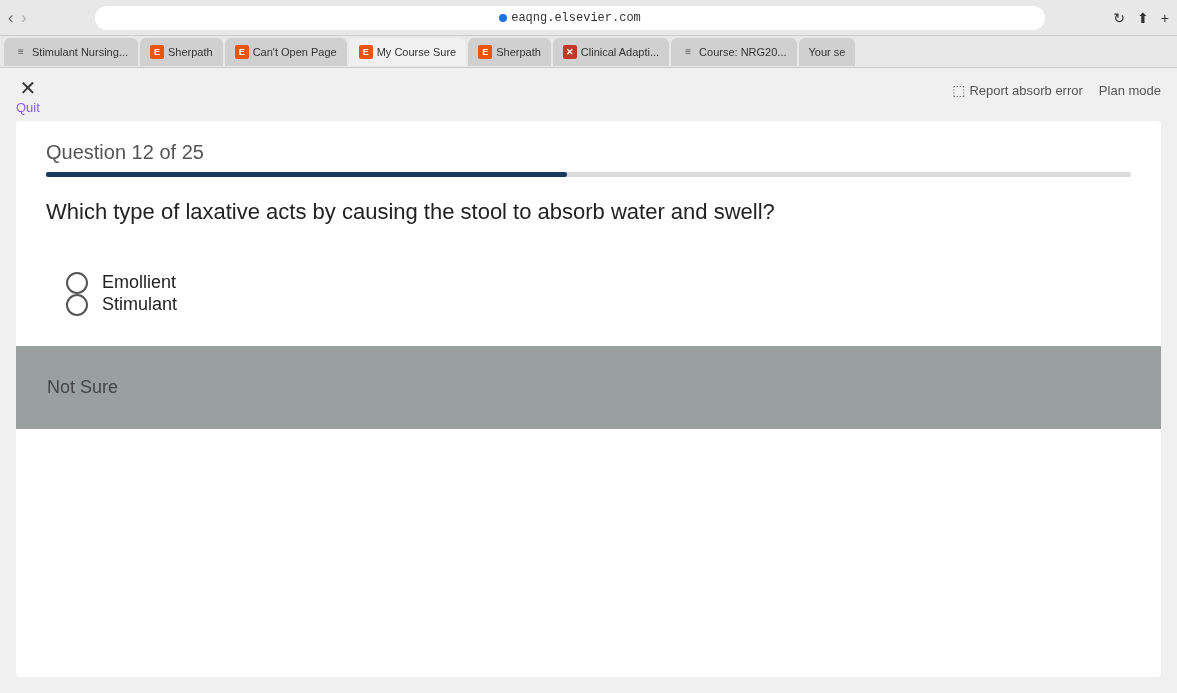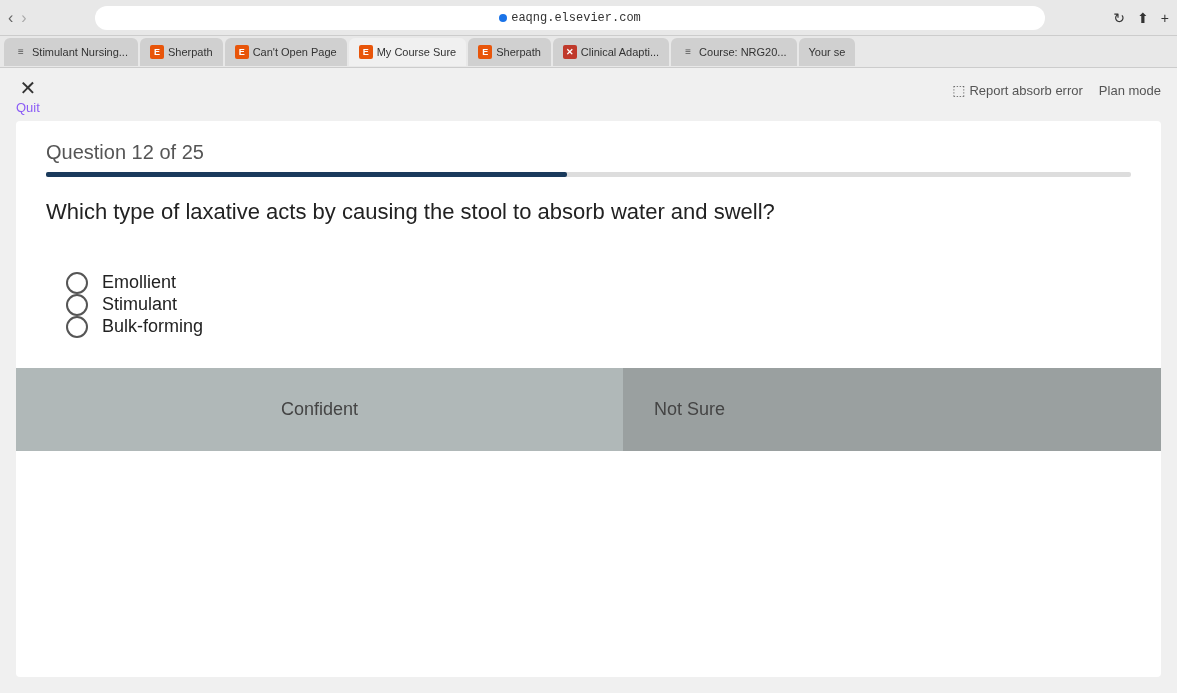--- a/index.html
+++ b/index.html
@@ -359,26 +359,21 @@
         <span class="radio-circle"></span>
         <span>Emollient</span>
       </label>
 
 
       <label class="answer-option">
         <span class="radio-circle"></span>
         <span>Stimulant</span>
       </label>
 
-      <label class="answer-option">
-        <span class="radio-circle"></span>
-        <span>Bulk-forming</span>
-      </label>
 
     </div>
 
     <div class="action-buttons">
-      <button class="btn-confident">Confident</button>
       <button class="btn-not-sure">Not Sure</button>
     </div>
   </div>
 
 </div>
 
 </body></html>

